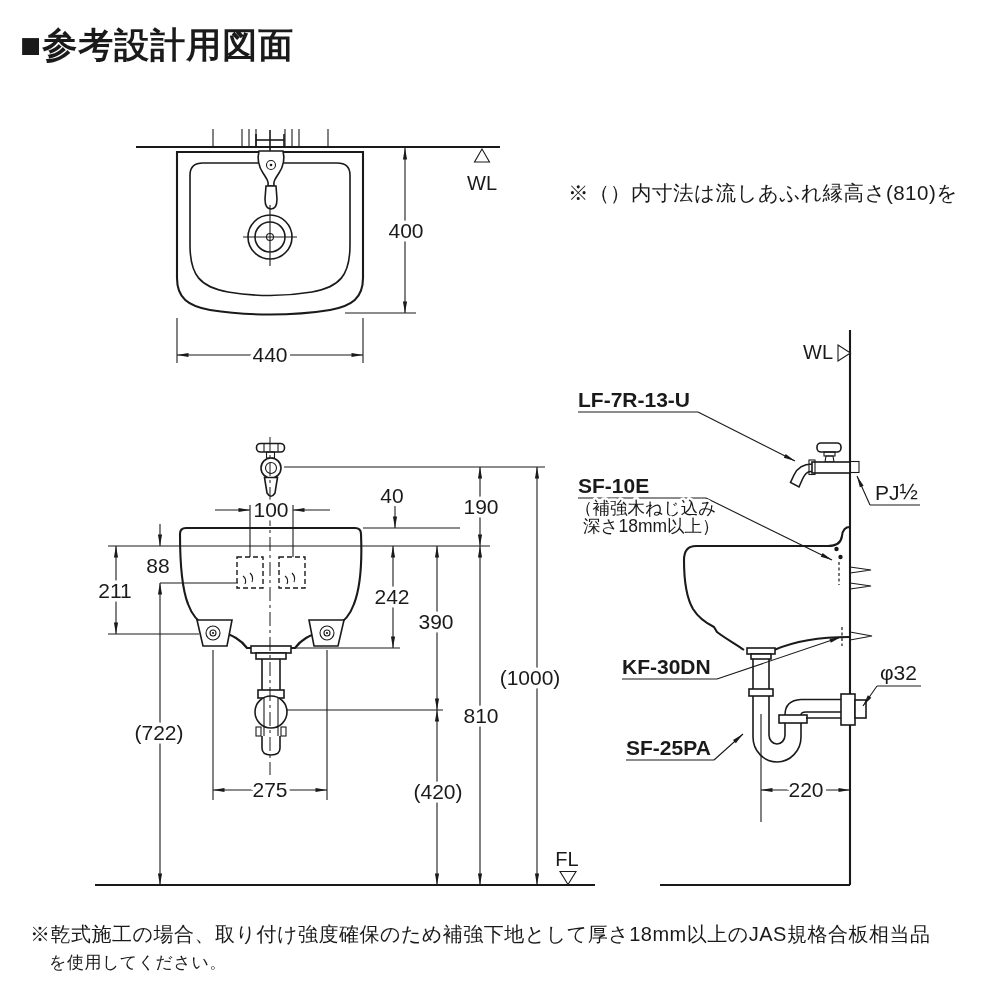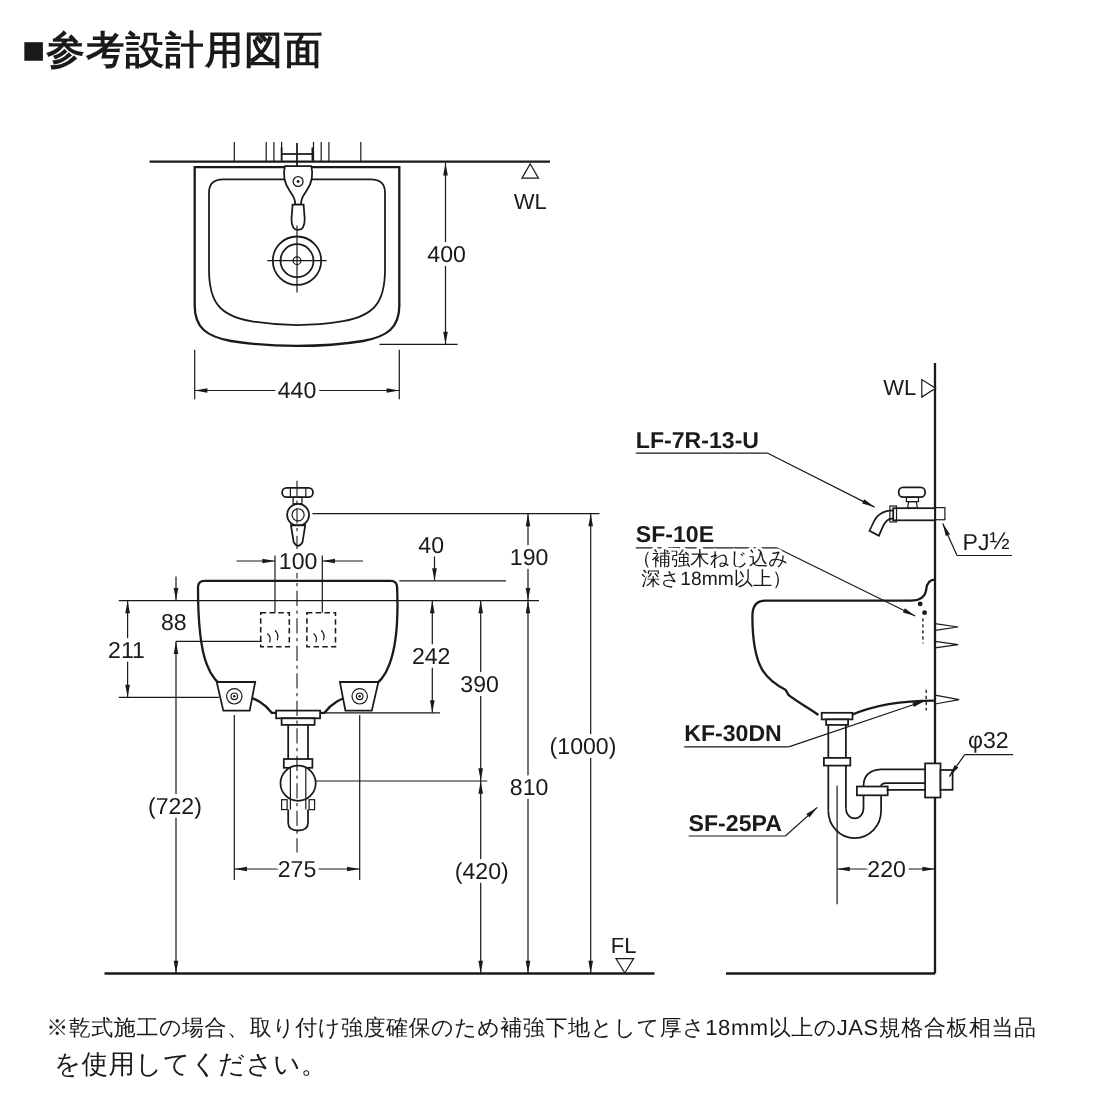--- a/index.html
+++ b/index.html
@@ -2,22 +2,22 @@
 <html><head>
 <meta charset="utf-8">
 <style>
   html,body{margin:0;padding:0;background:#fff;}
   body{width:1000px;height:1000px;position:relative;font-family:"Liberation Sans",sans-serif;color:#1a1a1a;overflow:hidden;}
   #stage{position:absolute;left:0;top:0;width:1000px;height:824px;}
   .title{position:absolute;left:20px;top:22px;font-size:35px;font-weight:bold;letter-spacing:1px;white-space:nowrap;}
   .note{position:absolute;font-size:20.5px;white-space:nowrap;letter-spacing:0.5px;}
   #note-r1{left:568px;top:179px;}
   #note-r2{left:591px;top:209px;}
-  #note-b1{left:30px;top:921px;font-size:20px;margin-left:12px;}
-  #note-b2{left:49px;top:951px;font-size:24px;}
+  #note-b1{left:30px;top:921px;font-size:20px;}
+  #note-b2{left:49px;top:951px;font-size:17px;}
   svg{position:absolute;left:0;top:0;}
   .ln{stroke:#1a1a1a;fill:none;stroke-width:1.1;stroke-linecap:butt;}
   .m{stroke-width:1.6;}
   .o{stroke-width:2.1;}
   .wf{fill:#fff;}
   .sq{stroke-dasharray:5 3;stroke-width:1.4;}
   .cl{stroke-dasharray:14 4 3 4;stroke-width:1;}
   .hd{stroke-dasharray:3 2.5;stroke-width:1.2;}
   text{fill:#1a1a1a;font-family:"Liberation Sans",sans-serif;}
   .dim{font-size:21px;text-anchor:middle;paint-order:stroke;stroke:#fff;stroke-width:7px;stroke-linejoin:round;}
@@ -25,20 +25,21 @@
   .jp{font-size:17.5px;text-anchor:start;paint-order:stroke;stroke:#fff;stroke-width:5px;stroke-linejoin:round;}
   .lvl{font-size:20px;text-anchor:middle;}
   .pj{font-size:21px;text-anchor:start;}
 </style>
 </head>
 <body>
 
 <div id="stage">
 
   <div class="title">■参考設計用図面</div>
+  <div class="note" id="note-r1">※（）内寸法は流しあふれ縁高さ(810)を</div>
   <div class="note" id="note-b1">※乾式施工の場合、取り付け強度確保のため補強下地として厚さ18mm以上のJAS規格合板相当品</div>
   <div class="note" id="note-b2">を使用してください。</div>
 
   <svg width="1000" height="1000" viewBox="0 0 1000 1000">
     <defs>
       <marker id="ah" viewBox="0 0 14 10" refX="13" refY="5" markerWidth="14" markerHeight="10" markerUnits="userSpaceOnUse" orient="auto-start-reverse">
         <path d="M13,5 L1.5,2.9 L1.5,7.1 Z" fill="#1a1a1a"></path>
       </marker>
     </defs>
 

